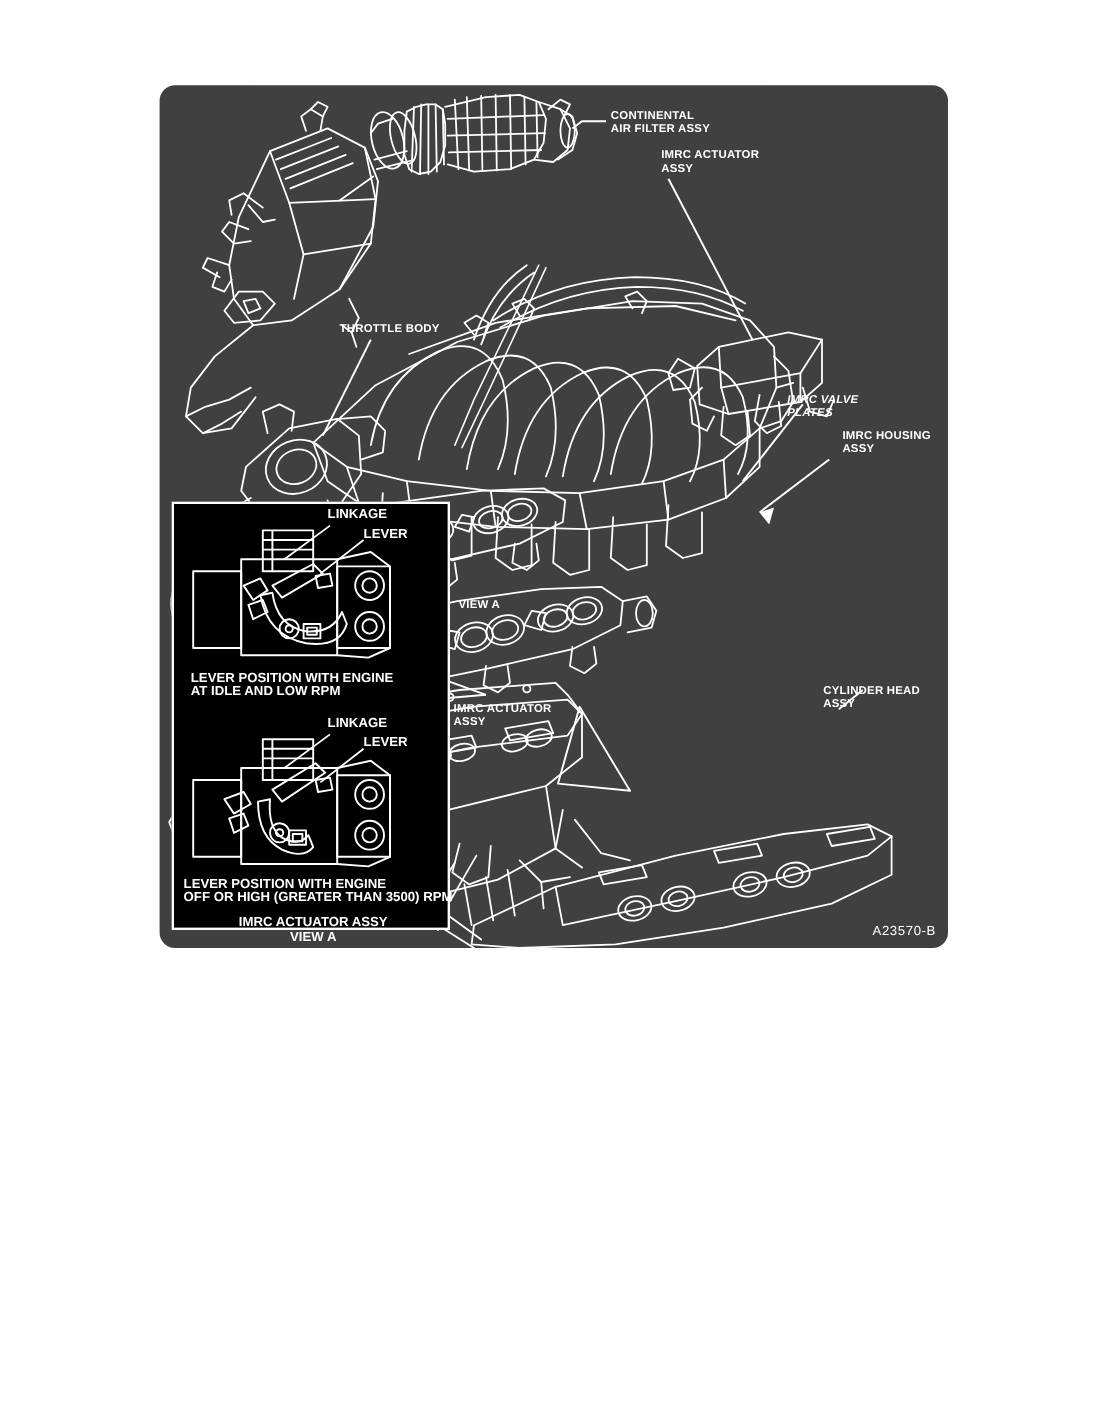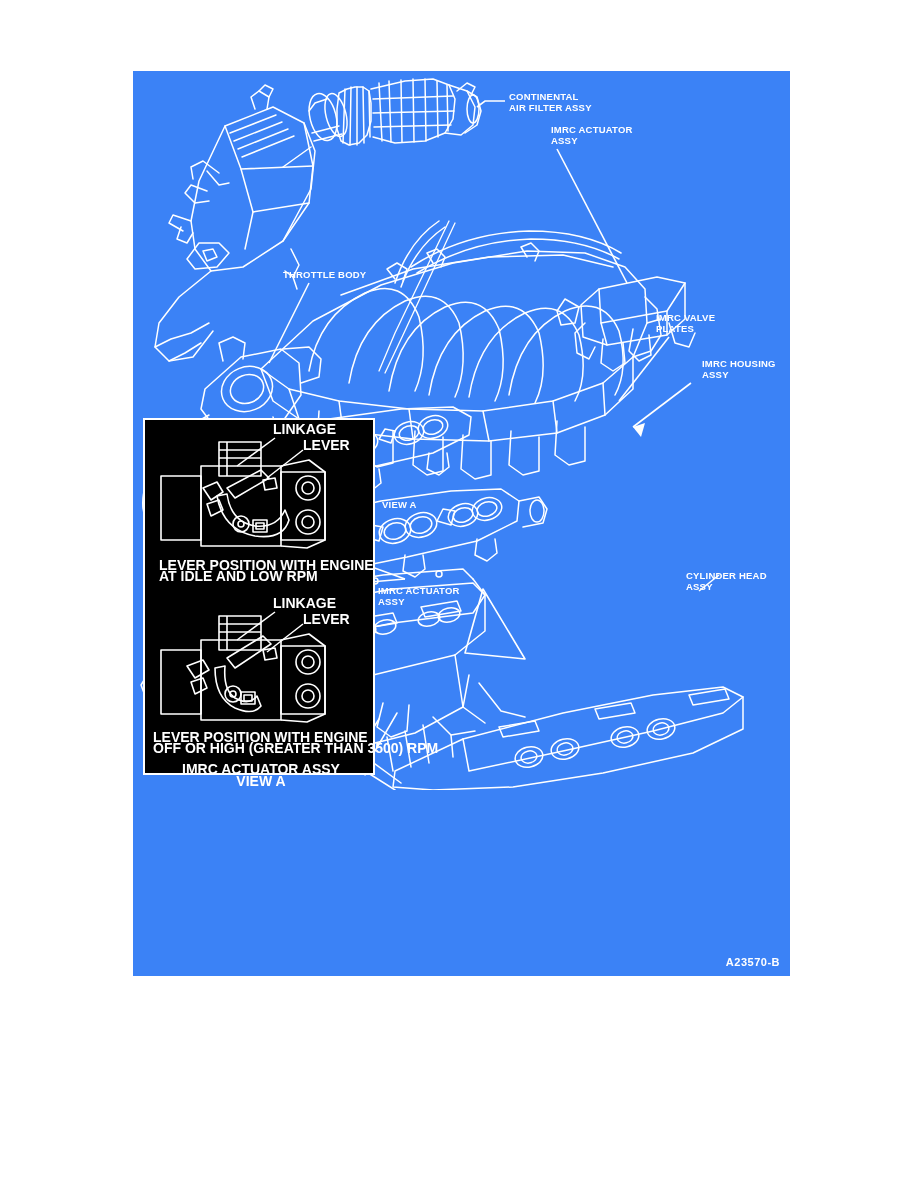--- a/index.html
+++ b/index.html
@@ -16,23 +16,24 @@
     position: relative;
     width: 918px;
     height: 1188px;
     background: #ffffff;
   }
   #figure-panel {
     position: absolute;
     left: 133px;
     top: 71px;
     width: 657px;
-    height: 905px;
-    background: #3b82f6;
+    height: 719px;
+    background: #404040;
     overflow: hidden;
+    border-radius: 13px;
   }
   #figure-svg {
     position: absolute;
     left: 0;
     top: 0;
     width: 657px;
     height: 719px;
     display: block;
   }
   .callout-label {
@@ -44,36 +45,36 @@
     line-height: 11px;
     letter-spacing: 0.2px;
     white-space: pre;
     text-transform: uppercase;
   }
   .inset-caption {
     position: absolute;
     color: #ffffff;
     font-family: "Liberation Sans", sans-serif;
     font-weight: bold;
-    font-size: 14px;
+    font-size: 11px;
     line-height: 10.5px;
     letter-spacing: 0px;
     white-space: pre;
     text-transform: uppercase;
   }
   .inset-caption.centered {
     text-align: center;
   }
   #figure-code {
     position: absolute;
     right: 10px;
     bottom: 8px;
     color: #ffffff;
     font-family: "Liberation Sans", sans-serif;
-    font-weight: bold;
+    font-weight: normal;
     font-size: 11px;
     letter-spacing: 0.5px;
     margin-left: 20px;
   }
   #inset-box {
     position: absolute;
     left: 10px;
     top: 347px;
     width: 232px;
     height: 357px;
@@ -419,21 +420,21 @@
     </svg>
 
     <div class="callout-label" style="left:376px; top:20px;">CONTINENTAL
 AIR FILTER ASSY</div>
 
     <div class="callout-label" style="left:418px; top:53px;">IMRC ACTUATOR
 ASSY</div>
 
     <div class="callout-label" style="left:150px; top:198px;">THROTTLE BODY</div>
 
-    <div class="callout-label" style="left:523px; top:241px;">IMRC VALVE
+    <div class="callout-label" style="left:523px; top:257px;font-style:italic;">IMRC VALVE
 PLATES</div>
 
     <div class="callout-label" style="left:569px; top:287px;">IMRC HOUSING
 ASSY</div>
 
     <div class="callout-label" style="left:249px; top:428px;">VIEW A</div>
 
     <div class="callout-label" style="left:245px; top:514px;">IMRC ACTUATOR
 ASSY</div>
 

